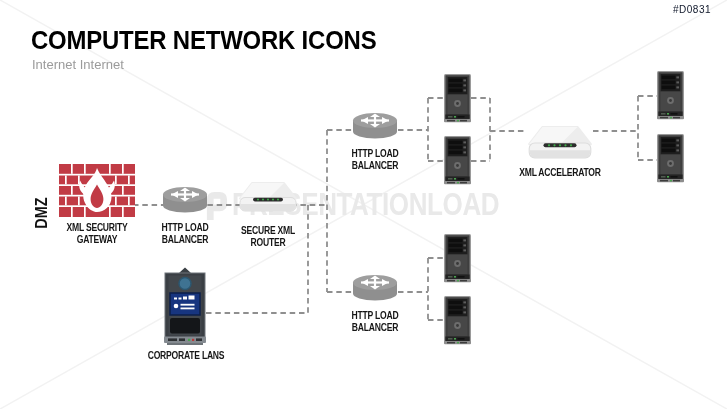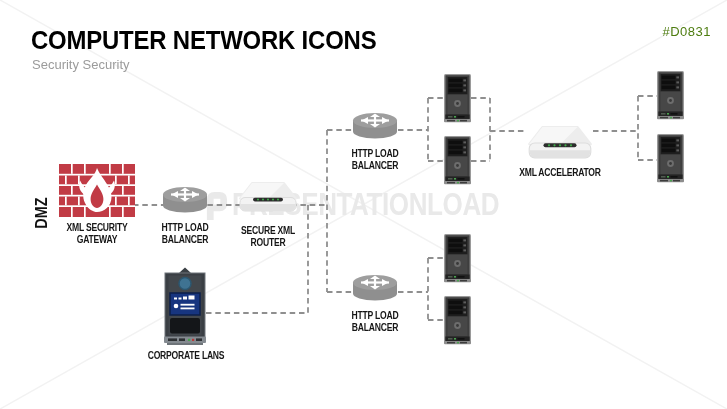--- a/index.html
+++ b/index.html
@@ -28,22 +28,22 @@
   .title{
     position:absolute;left:31px;top:26px;z-index:4;color:#000;
     font-weight:bold;font-size:26px;letter-spacing:-0.2px;line-height:28px;
     transform:scaleX(0.92);transform-origin:left top;white-space:nowrap;
   }
   .subtitle{
     position:absolute;left:32px;top:57px;z-index:4;color:#9b9b9b;
     font-size:13px;line-height:15px;white-space:nowrap;
   }
   .refcode{
-    position:absolute;right:16px;top:24px;z-index:4;color:#4d7c0f;
-    font-size:13px;letter-spacing:0.5px;
+    position:absolute;right:16px;top:4px;z-index:4;color:#0f172a;
+    font-size:10px;letter-spacing:0.5px;
   }
   .dmz{
     position:absolute;left:14px;top:196px;z-index:4;width:56px;height:34px;
     color:#111;font-weight:bold;font-size:17px;letter-spacing:0px;
     transform:rotate(-90deg) scaleX(0.85);transform-origin:center center;
     text-align:center;line-height:34px;
   }
 </style>
 </head>
 <body>
@@ -132,21 +132,21 @@
       <path d="M398,292 H428"></path>
       <path d="M428,258 V320"></path>
       <path d="M428,258 H444"></path>
       <path d="M428,320 H444"></path>
       <path d="M308,205 V313"></path>
       <path d="M206,313 H308"></path>
     </g>
   </svg>
 
   <div class="title">COMPUTER NETWORK ICONS</div>
-  <div class="subtitle">Security Security</div>
+  <div class="subtitle">Internet Internet</div>
   <div class="refcode">#D0831</div>
 
   <div class="dmz">DMZ</div>
 
   <svg class="icon" style="left:59px;top:164px;" width="76" height="53" viewBox="0 0 76 53">
     <rect x="0" y="0" width="76" height="53" fill="#c13b45"></rect>
     <g fill="#ffffff">
       <rect x="0" y="9.8" width="76" height="1.7"></rect>
       <rect x="0" y="20.3" width="76" height="1.7"></rect>
       <rect x="0" y="30.8" width="76" height="1.7"></rect>

